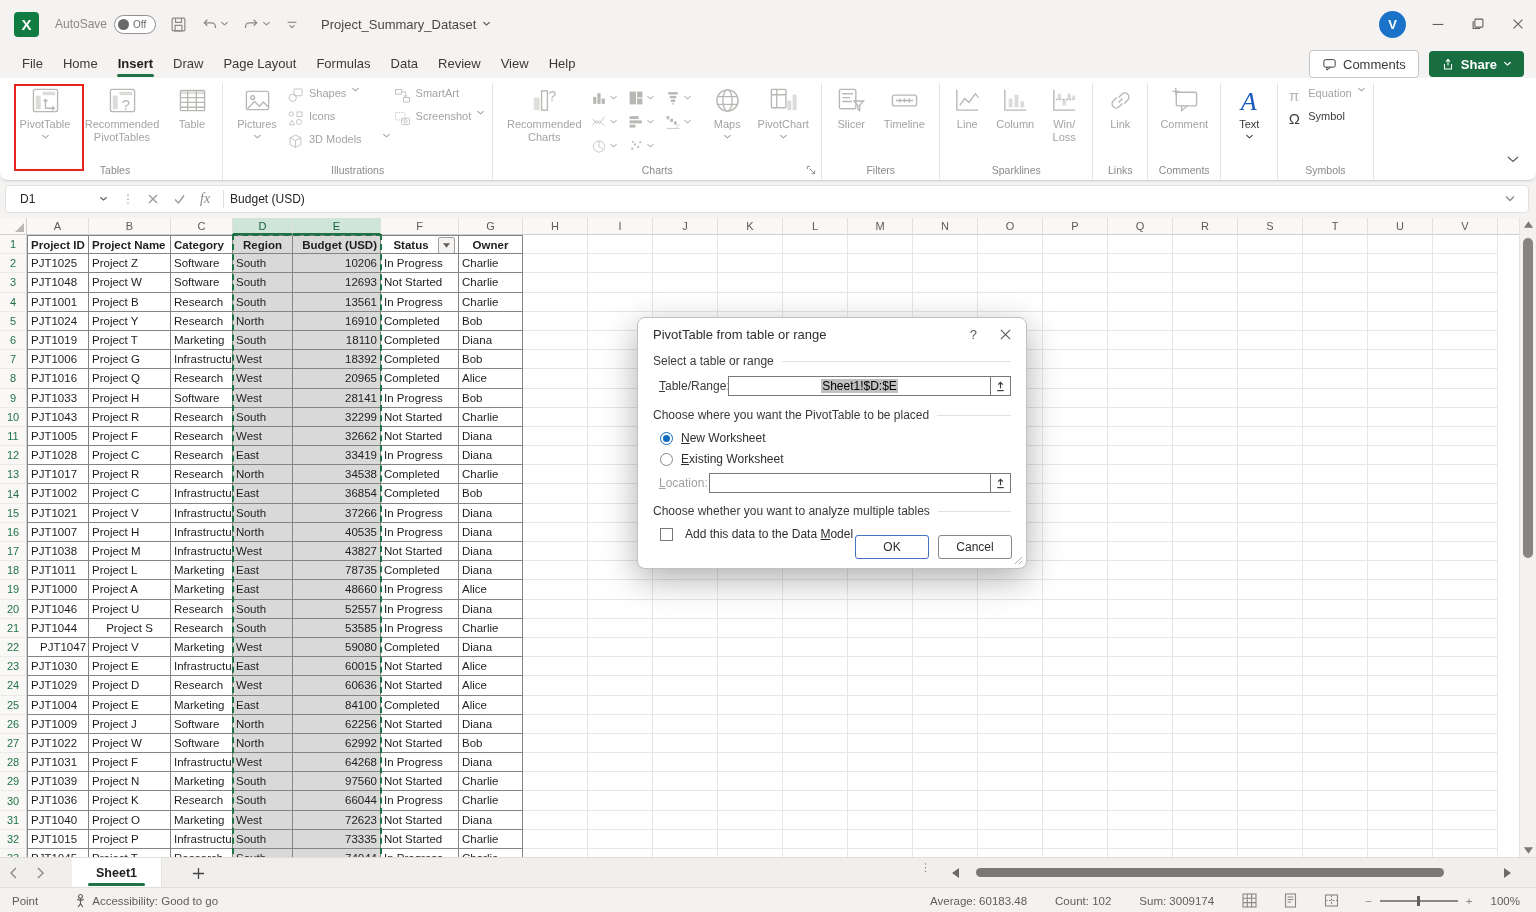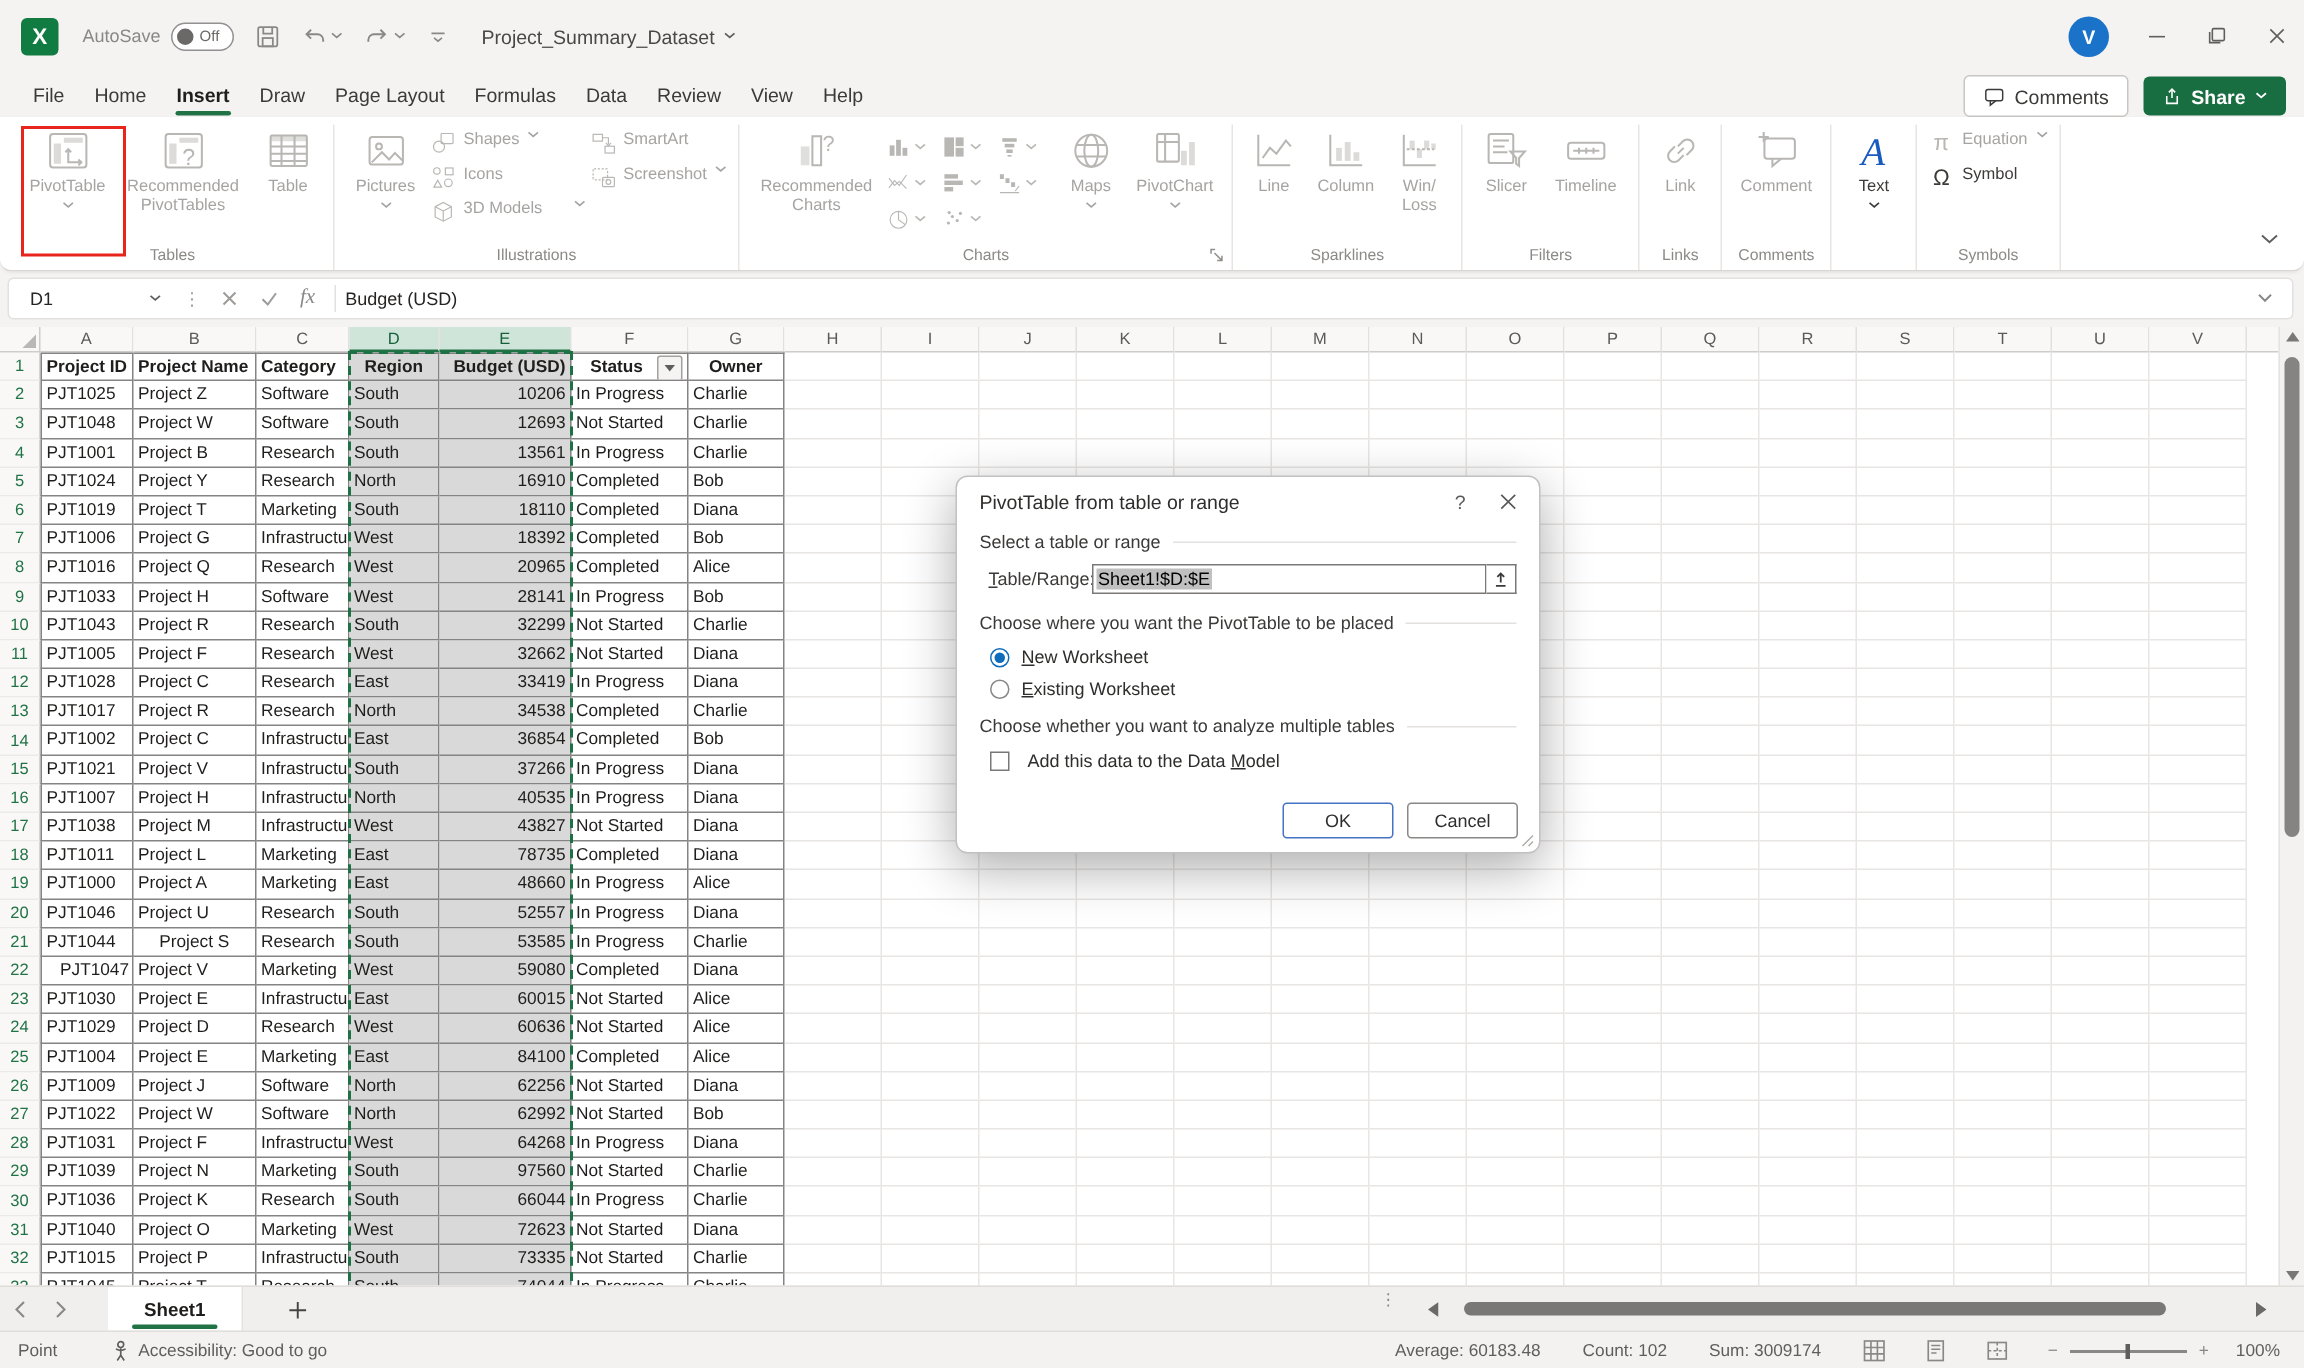--- a/index.html
+++ b/index.html
@@ -108,21 +108,21 @@
   
   #dlg{position:absolute;left:637px;top:317px;width:390px;height:252px;background:#fff;border:1px solid #c3c1bf;border-radius:8px;box-shadow:0 10px 34px rgba(0,0,0,.32);z-index:60;font-size:12px;box-sizing:border-box;}
   #dlg-title{display:flex;align-items:center;padding:9px 14px 0 15px;font-size:13px;color:#2f2e2d;}
   #dlg-help{margin-left:auto;color:#5c5a58;font-size:13px;padding:0 22px;}
   #dlg-close{color:#5c5a58;}
   .sect{display:flex;align-items:center;gap:8px;margin:12px 15px 0 15px;color:#3b3a39;}
   .sect .line{flex:1;height:1px;background:#e3e1df;}
   .frow{display:flex;align-items:center;margin:8px 15px 0 21px;}
   .flabel{color:#3b3a39;}
   .flabel.dis{color:#a3a1a0;}
-  .inp{height:20px;border:1px solid #7a7876;display:flex;align-items:center;padding:0 2px;background:#fff;flex:1;box-sizing:border-box;}
+  .inp{height:20px;border:1px solid #7a7876;display:flex;align-items:center;padding:0 12px;background:#fff;flex:1;box-sizing:border-box;justify-content:center;}
   .selval{background:#c0c0c0;color:#000;padding:0 1px;}
   .rbtn{width:20px;height:20px;border:1px solid #7a7876;border-left:none;display:flex;align-items:center;justify-content:center;box-sizing:border-box;background:#fff;}
   .radio{display:flex;align-items:center;gap:8px;margin:9px 0 0 22px;color:#2f2e2d;}
   .rdot{width:13px;height:13px;border-radius:50%;border:1px solid #8a8886;box-sizing:border-box;display:flex;align-items:center;justify-content:center;background:#fff;}
   .rdot.on{border:1px solid #0f6cbd;}
   .rdot.on i{width:7px;height:7px;border-radius:50%;background:#0f6cbd;}
   .cbx{width:13px;height:13px;border:1px solid #7a7876;background:#fff;box-sizing:border-box;margin-right:8px;}
   #dlg-buttons{position:absolute;right:14px;bottom:9px;display:flex;gap:9px;}
   .dbtn{width:72px;height:22px;border:1px solid #8a8886;border-radius:3px;background:#fff;font-size:12px;color:#2f2e2d;display:flex;align-items:center;justify-content:center;font-family:"Liberation Sans",sans-serif;}
   .dbtn.def{border-color:#4472c4;}
@@ -458,20 +458,40 @@
           </div>
         </div>
         <div class="rglabel">Charts<span class="launcher">
             <svg width="10" height="10" viewBox="0 0 11 11" stroke="currentColor" fill="none" stroke-width="1.1">
               <path d="M1.5 4.5v-3h3M4 4l5.5 5.5M9.5 6v3.5H6"></path>
             </svg>
           </span></div>
       </div>
       <div class="rgroup">
         <div class="ritems">
+          <div class="rbig" style="width: 44px;">
+            <svg class="ic" viewBox="0 0 30 30" stroke="currentColor" fill="none" stroke-width="1.4">
+              <rect x="2.5" y="3.5" width="17" height="20" rx="1.5"></rect>
+              <path d="M5.5 8h11M5.5 12h8M5.5 16h10"></path>
+              <path d="M17.5 15.5h10l-4 4.5v5.5l-2-1.5v-4z"></path>
+            </svg>
+            <span class="blabel">Slicer</span>
+          </div>
+          <div class="rbig" style="width: 56px;">
+            <svg class="ic" viewBox="0 0 30 30" stroke="currentColor" fill="none" stroke-width="1.4">
+              <rect x="2.5" y="9.5" width="25" height="11" rx="2"></rect>
+              <path d="M6 15h18M10 13v4M15 13v4M20 13v4"></path>
+            </svg>
+            <span class="blabel">Timeline</span>
+          </div>
+        </div>
+        <div class="rglabel">Filters</div>
+      </div>
+      <div class="rgroup">
+        <div class="ritems">
           <div class="rbig" style="width: 40px;">
             <svg class="ic" viewBox="0 0 30 30" stroke="currentColor" fill="none" stroke-width="1.4">
               <path d="M4 4v21h22"></path>
               <path d="M7 20l5-7 4.5 4 6.5-9 3.5 4"></path>
             </svg>
             <span class="blabel">Line</span>
           </div>
           <div class="rbig" style="width: 50px;">
             <svg class="ic" viewBox="0 0 30 30" stroke="currentColor" fill="none" stroke-width="1.4">
               <path d="M4 4v21h22"></path>
@@ -487,40 +507,20 @@
               <path d="M6 14h19" stroke-dasharray="2 1.5"></path>
               <rect x="8" y="8" width="3.5" height="6" fill="currentColor" opacity=".5" stroke="none"></rect>
               <rect x="13" y="14" width="3.5" height="6" fill="currentColor" opacity=".5" stroke="none"></rect>
               <rect x="18" y="8" width="3.5" height="6" fill="currentColor" opacity=".5" stroke="none"></rect>
               <rect x="23" y="10" width="3" height="4" fill="currentColor" opacity=".5" stroke="none"></rect>
             </svg>
             <span class="blabel">Win/ Loss</span>
           </div>
         </div>
         <div class="rglabel">Sparklines</div>
-      </div>
-      <div class="rgroup">
-        <div class="ritems">
-          <div class="rbig" style="width: 44px;">
-            <svg class="ic" viewBox="0 0 30 30" stroke="currentColor" fill="none" stroke-width="1.4">
-              <rect x="2.5" y="3.5" width="17" height="20" rx="1.5"></rect>
-              <path d="M5.5 8h11M5.5 12h8M5.5 16h10"></path>
-              <path d="M17.5 15.5h10l-4 4.5v5.5l-2-1.5v-4z"></path>
-            </svg>
-            <span class="blabel">Slicer</span>
-          </div>
-          <div class="rbig" style="width: 56px;">
-            <svg class="ic" viewBox="0 0 30 30" stroke="currentColor" fill="none" stroke-width="1.4">
-              <rect x="2.5" y="9.5" width="25" height="11" rx="2"></rect>
-              <path d="M6 15h18M10 13v4M15 13v4M20 13v4"></path>
-            </svg>
-            <span class="blabel">Timeline</span>
-          </div>
-        </div>
-        <div class="rglabel">Filters</div>
       </div>
       <div class="rgroup">
         <div class="ritems">
           <div class="rbig" style="width: 40px;">
             <svg class="ic" viewBox="0 0 30 30" stroke="currentColor" fill="none" stroke-width="1.4">
               <path d="M13 17l4-4"></path>
               <path d="M11 12l-3.5 3.5a4.2 4.2 0 006 6L17 18"></path>
               <path d="M19 18l3.5-3.5a4.2 4.2 0 00-6-6L13 12"></path>
             </svg>
             <span class="blabel">Link</span>
@@ -1517,20 +1517,33 @@
     <div class="radio">
         <span class="rdot on">
           <i></i>
         </span>
         <span id="lbl-radionew"><u>N</u>ew Worksheet</span>
       </div>
     <div class="radio" style="margin-top:7px;">
         <span class="rdot"></span>
         <span id="lbl-radioexisting"><u>E</u>xisting Worksheet</span>
       </div>
+    <div class="frow" style="margin-top:7px;">
+      <span class="flabel dis" id="lbl-location" style="width:50px;"><u>L</u>ocation:</span>
+      <span class="inp">
+          <span></span>
+        </span>
+      <span class="rbtn">
+          <svg width="11" height="12" viewBox="0 0 12 13" stroke="#3b3a39" fill="none" stroke-width="1.3">
+            <path d="M6 9V2.5"></path>
+            <path d="M3.5 5L6 2.5 8.5 5"></path>
+            <path d="M2.5 11.5h7"></path>
+          </svg>
+        </span>
+    </div>
     <div class="sect" style="margin-top:11px;">
         <span>Choose whether you want to analyze multiple tables</span>
         <span class="line"></span>
       </div>
     <div class="radio" style="margin-top:9px;">
         <span class="cbx"></span>
         <span id="lbl-checkbox" style="margin-left:-4px;">Add this data to the Data <u>M</u>odel</span>
       </div>
     <div id="dlg-buttons">
       <span class="dbtn def">OK</span>

